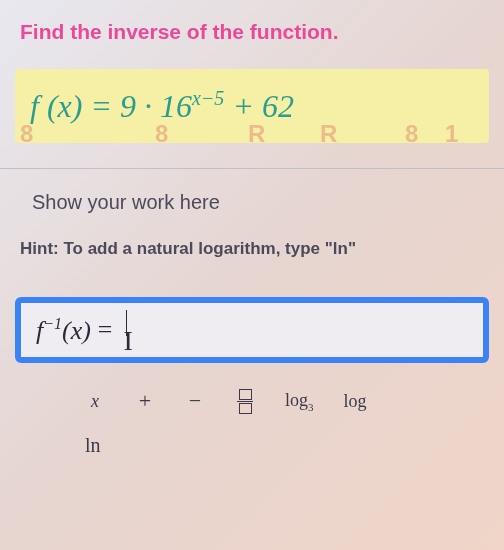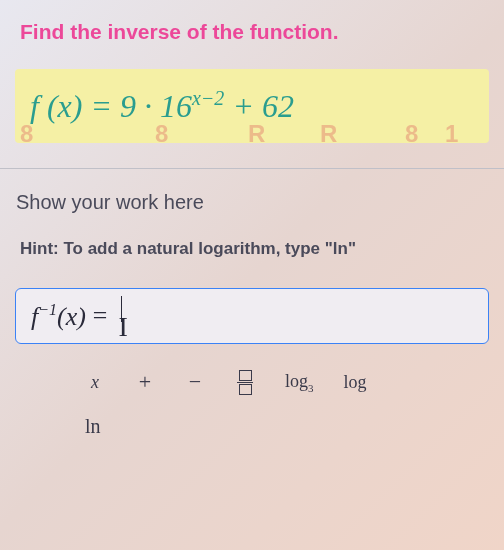--- a/index.html
+++ b/index.html
@@ -35,33 +35,33 @@
     .formula-sup {
       font-size: 20px;
       vertical-align: super;
       font-style: italic;
     }
     .section-divider {
       border-top: 1px solid #c0c0c8;
       margin: 0;
     }
     .work-section {
-      padding: 22px 20px 10px 16px;
+      padding: 22px 20px 10px 32px;
       font-size: 20px;
       color: #4a4a5a;
     }
     .hint-section {
       padding: 15px 20px 25px 20px;
       font-size: 17px;
       color: #4a4a5a;
       font-weight: bold;
     }
     .answer-box {
-      margin: 4px 15px;
-      border: 1px solid #3b82f6;
+      margin: 13px 15px;
+      border: 6px solid #3b82f6;
       border-radius: 6px;
       background: #f0edf2;
       padding: 12px 15px;
       display: flex;
       align-items: center;
     }
     .answer-formula {
       font-family: 'Times New Roman', serif;
       font-size: 26px;
       font-style: italic;
@@ -173,21 +173,21 @@
 </head>
 <body>
 
 <div class="prompt">Find the inverse of the function.</div>
 
 <div class="highlighted-formula">
   <span>f</span>
   <span>(</span><span>x</span><span>)</span>
   <span>=</span>
   <span>9</span>
-  <span>· 16</span><span class="formula-sup">x−2</span>
+  <span>· 16</span><span class="formula-sup">x−5</span>
   <span>+ 62</span>
 </div>
 
 <span class="watermark wm1">8</span>
 <span class="watermark wm2">8</span>
 <span class="watermark wm3">R</span>
 <span class="watermark wm4">R</span>
 <span class="watermark wm5">8</span>
 <span class="watermark wm6">1</span>
 

